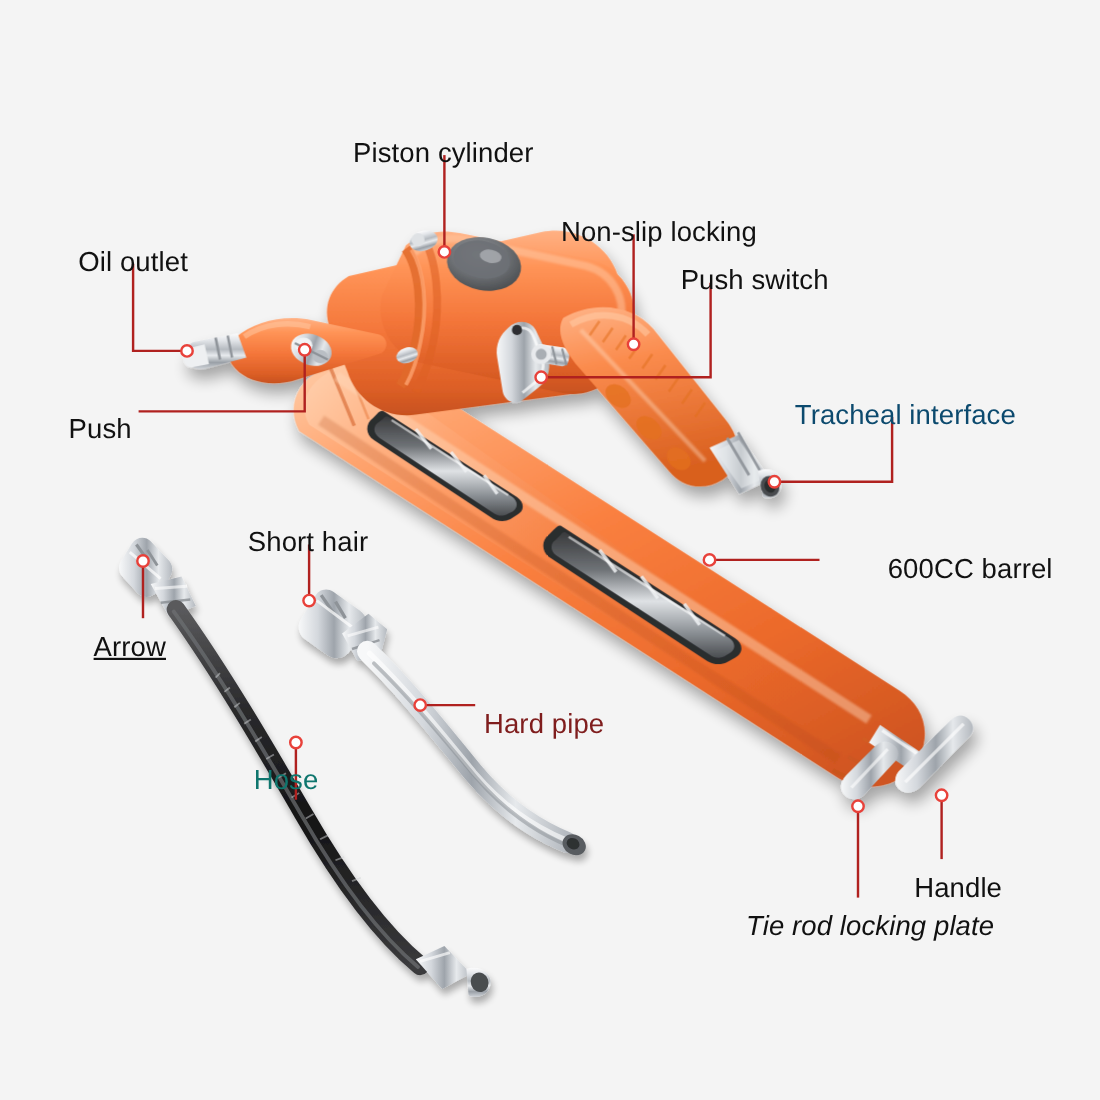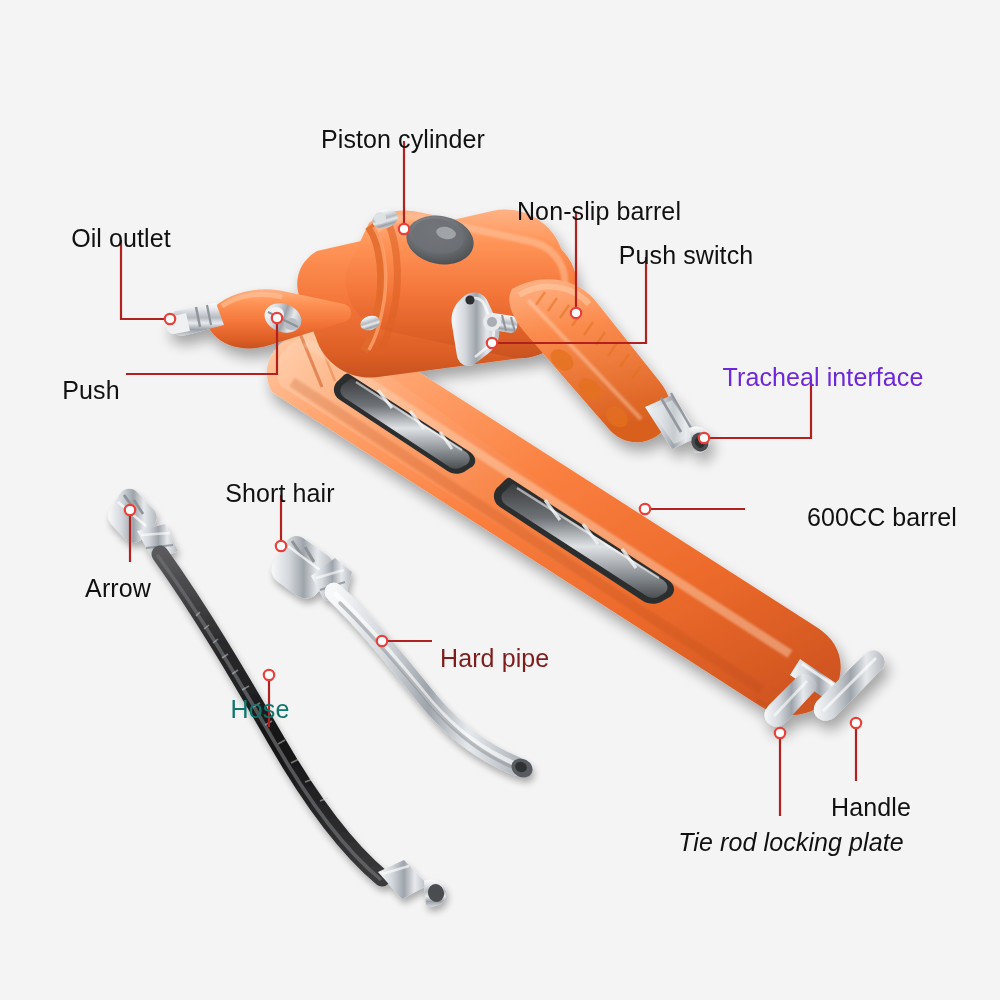--- a/index.html
+++ b/index.html
@@ -443,25 +443,25 @@
         <circle cx="269" cy="675" r="5.2" fill="#ffffff" stroke="#e8413a" stroke-width="2.2"></circle>
         <circle cx="780" cy="733" r="5.2" fill="#ffffff" stroke="#e8413a" stroke-width="2.2"></circle>
         <circle cx="856" cy="723" r="5.2" fill="#ffffff" stroke="#e8413a" stroke-width="2.2"></circle>
       </g>
   </svg>
 
   <div id="labels">
       <div class="callout-label lbl-center" style="left: 403px; top: 127px; color: rgb(17, 17, 17);">Piston cylinder</div>
       <div class="callout-label lbl-center" style="left: 121px; top: 226px; color: rgb(17, 17, 17);">Oil outlet</div>
       <div class="callout-label lbl-center" style="left: 91px; top: 378px; color: rgb(17, 17, 17);">Push</div>
-      <div class="callout-label lbl-center" style="left: 599px; top: 199px; color: rgb(17, 17, 17);">Non-slip barrel</div>
+      <div class="callout-label lbl-center" style="left: 599px; top: 199px; color: rgb(17, 17, 17);">Non-slip locking</div>
       <div class="callout-label lbl-center" style="left: 686px; top: 243px; color: rgb(17, 17, 17);">Push switch</div>
-      <div class="callout-label lbl-center" style="left: 823px; top: 365px; color: #6d28d9; text-align: center;">Tracheal interface</div>
+      <div class="callout-label lbl-center" style="left: 823px; top: 365px; color: #0c4a6e; text-align: center;">Tracheal interface</div>
       <div class="callout-label" style="left: 759px; top: 505px; color: rgb(17, 17, 17); margin-left: 48px;">600CC barrel</div>
       <div class="callout-label lbl-center" style="left: 280px; top: 481px; color: rgb(17, 17, 17); text-align: center;">Short hair</div>
-      <div class="callout-label lbl-center" style="left: 118px; top: 576px; color: rgb(17, 17, 17);">Arrow</div>
+      <div class="callout-label lbl-center" style="left: 118px; top: 576px; color: rgb(17, 17, 17); text-decoration: underline;">Arrow</div>
       <div class="callout-label" style="left: 440px; top: 646px; color: #7f1d1d;">Hard pipe</div>
       <div class="callout-label lbl-center" style="left: 260px; top: 697px; color: #0f766e;">Hose</div>
       <div class="callout-label lbl-center" style="left: 791px; top: 830px; color: rgb(17, 17, 17); font-style: italic;">Tie rod locking plate</div>
       <div class="callout-label lbl-center" style="left: 871px; top: 795px; color: rgb(17, 17, 17);">Handle</div>
     </div>
 
 </div>
 
 </body></html>

